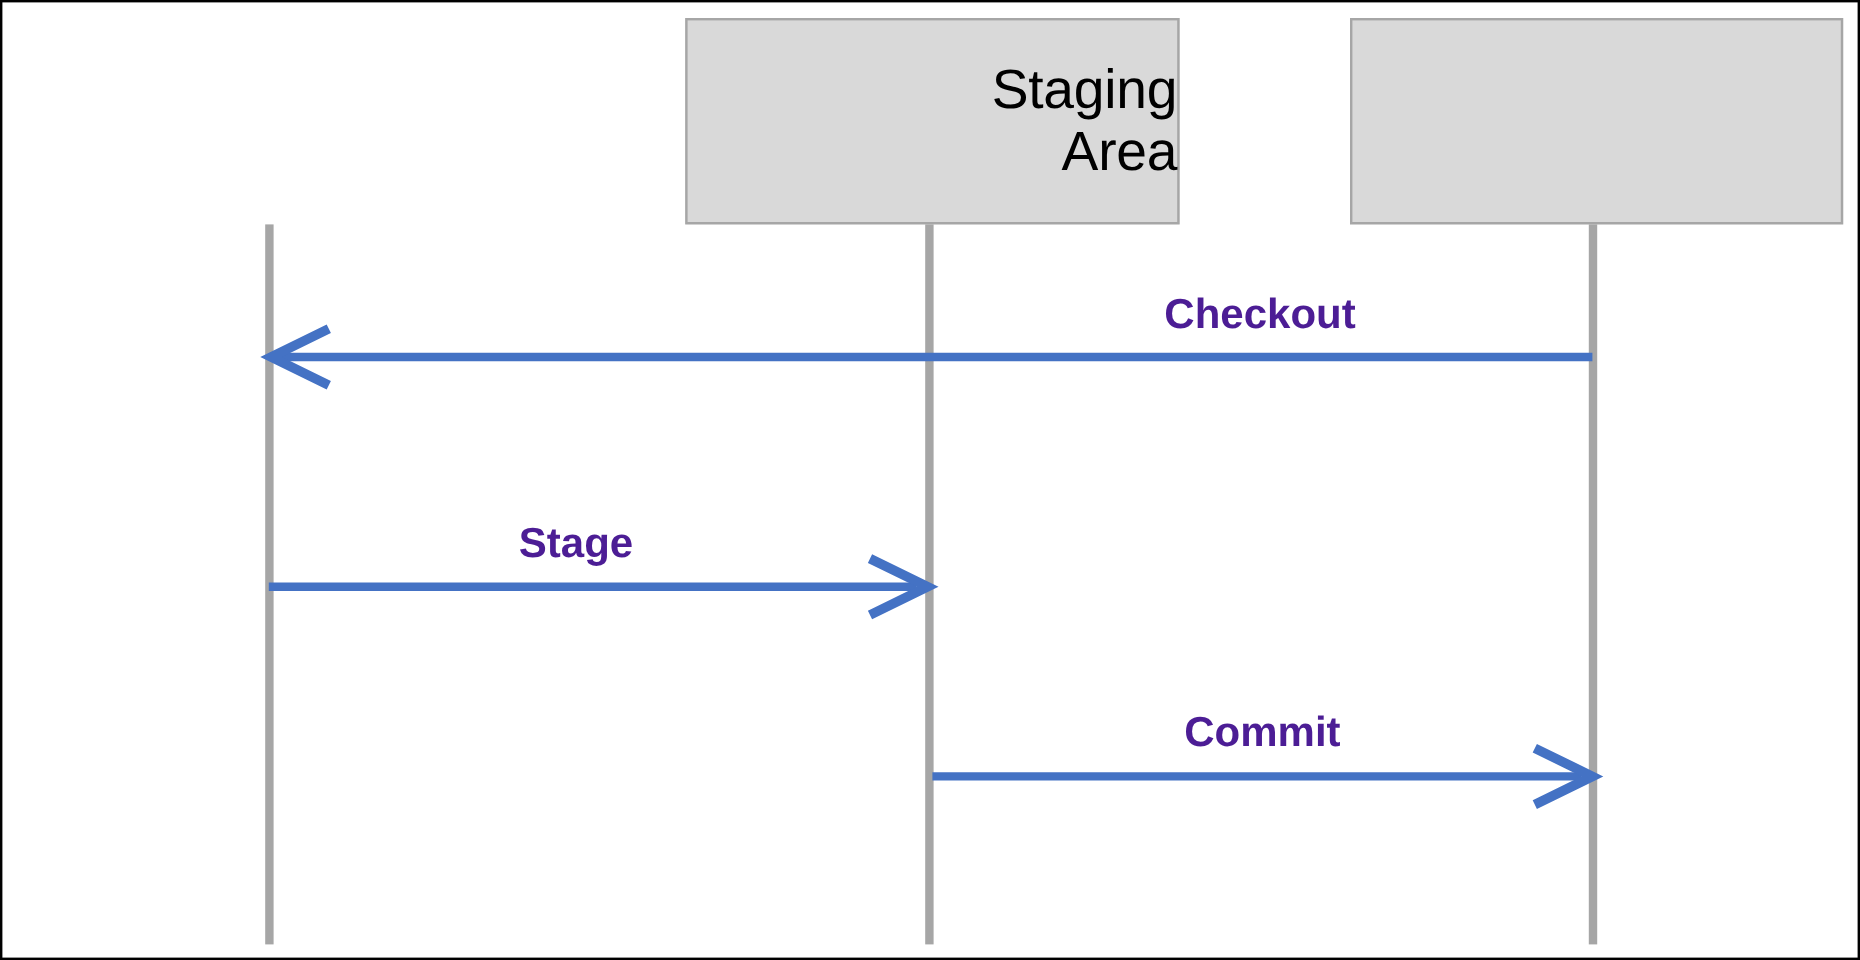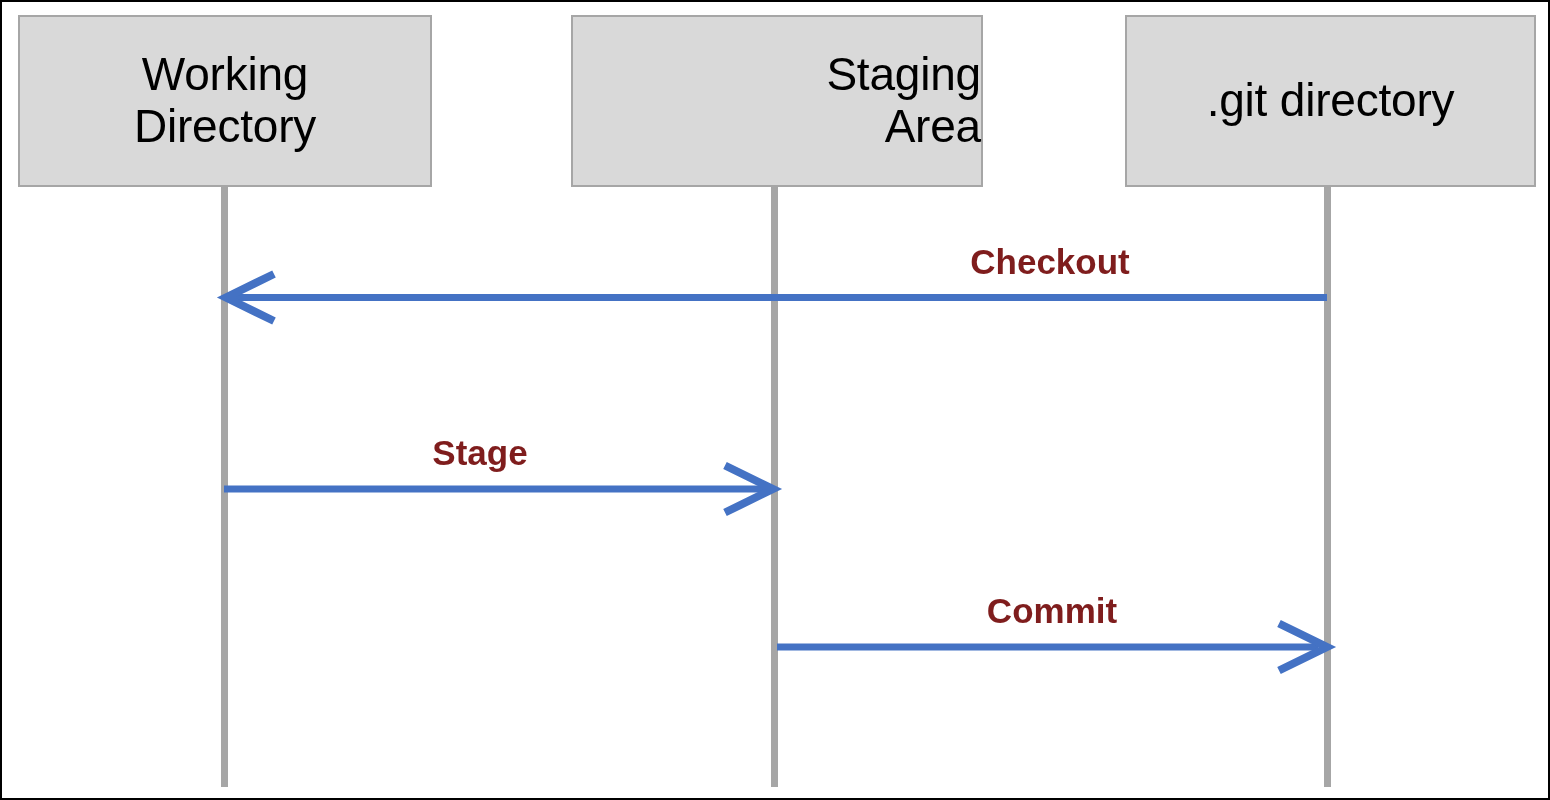--- a/index.html
+++ b/index.html
@@ -55,43 +55,38 @@
     position: absolute;
     background: #A6A6A6;
     width: 7px;
   }
   
   .msg-label {
     position: absolute;
     font-family: "Liberation Sans", sans-serif;
     font-size: 35px;
     font-weight: bold;
-    color: #7f1d1d;
+    color: #4c1d95;
     white-space: nowrap;
     text-align: center;
     transform: translateX(-50%);
   }
 </style>
 </head>
 <body>
 
 <div id="diagram-root">
 
-  <div class="lifeline-box" id="box-working-directory" style="left:16px; top:13px; width:414px; height:172px;">
-    <span class="box-line">Working</span>
-    <span class="box-line">Directory</span>
-  </div>
 
   <div class="lifeline-box" id="box-staging-area" style="left:569px; top:13px; width:412px; height:172px;align-items:flex-end;">
     <span class="box-line">Staging</span>
     <span class="box-line">Area</span>
   </div>
 
   <div class="lifeline-box" id="box-git-directory" style="left:1123px; top:13px; width:411px; height:172px;">
-    <span class="box-line">.git directory</span>
   </div>
 
   <div class="lifeline-stem" style="left:219px; top:185px; height:600px;"></div>
   <div class="lifeline-stem" style="left:769px; top:185px; height:600px;"></div>
   <div class="lifeline-stem" style="left:1322px; top:185px; height:600px;"></div>
 
   <svg id="diagram-svg" viewBox="0 0 1550 800" xmlns="http://www.w3.org/2000/svg">
 
     <g>
       <line x1="1325" y1="295.5" x2="233" y2="295.5" stroke="#4472C4" stroke-width="7" stroke-linecap="butt"></line>

